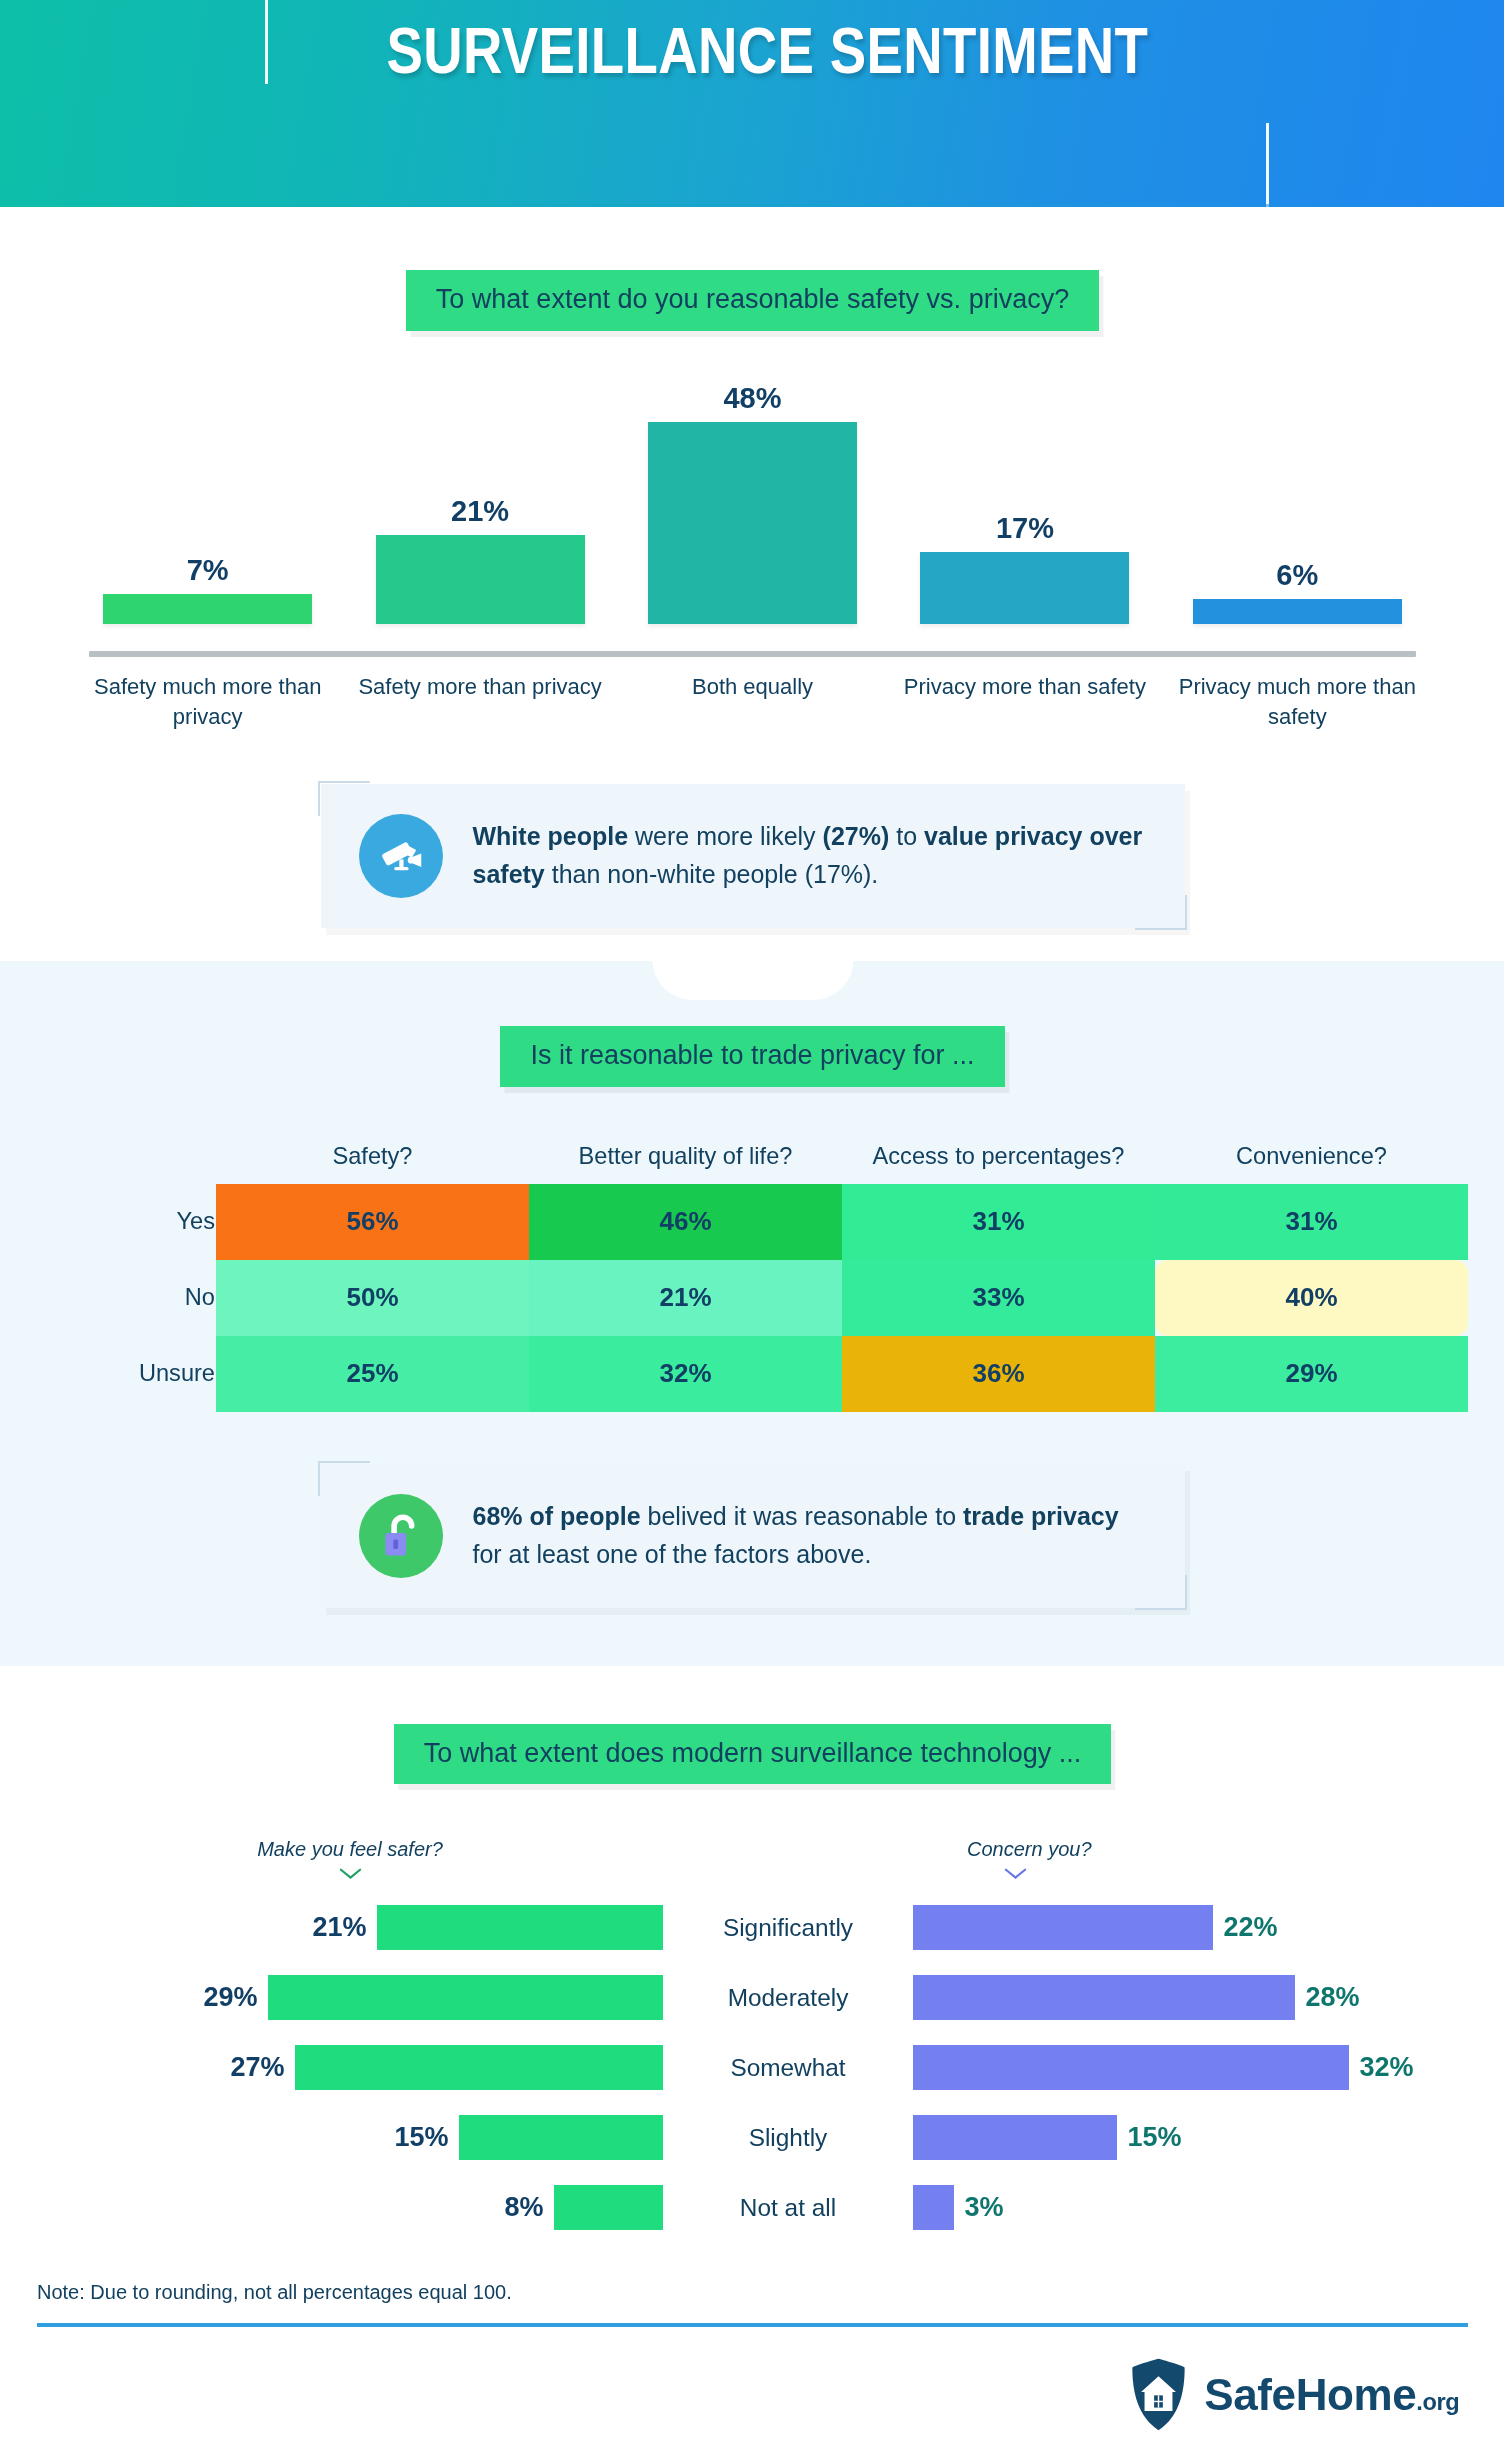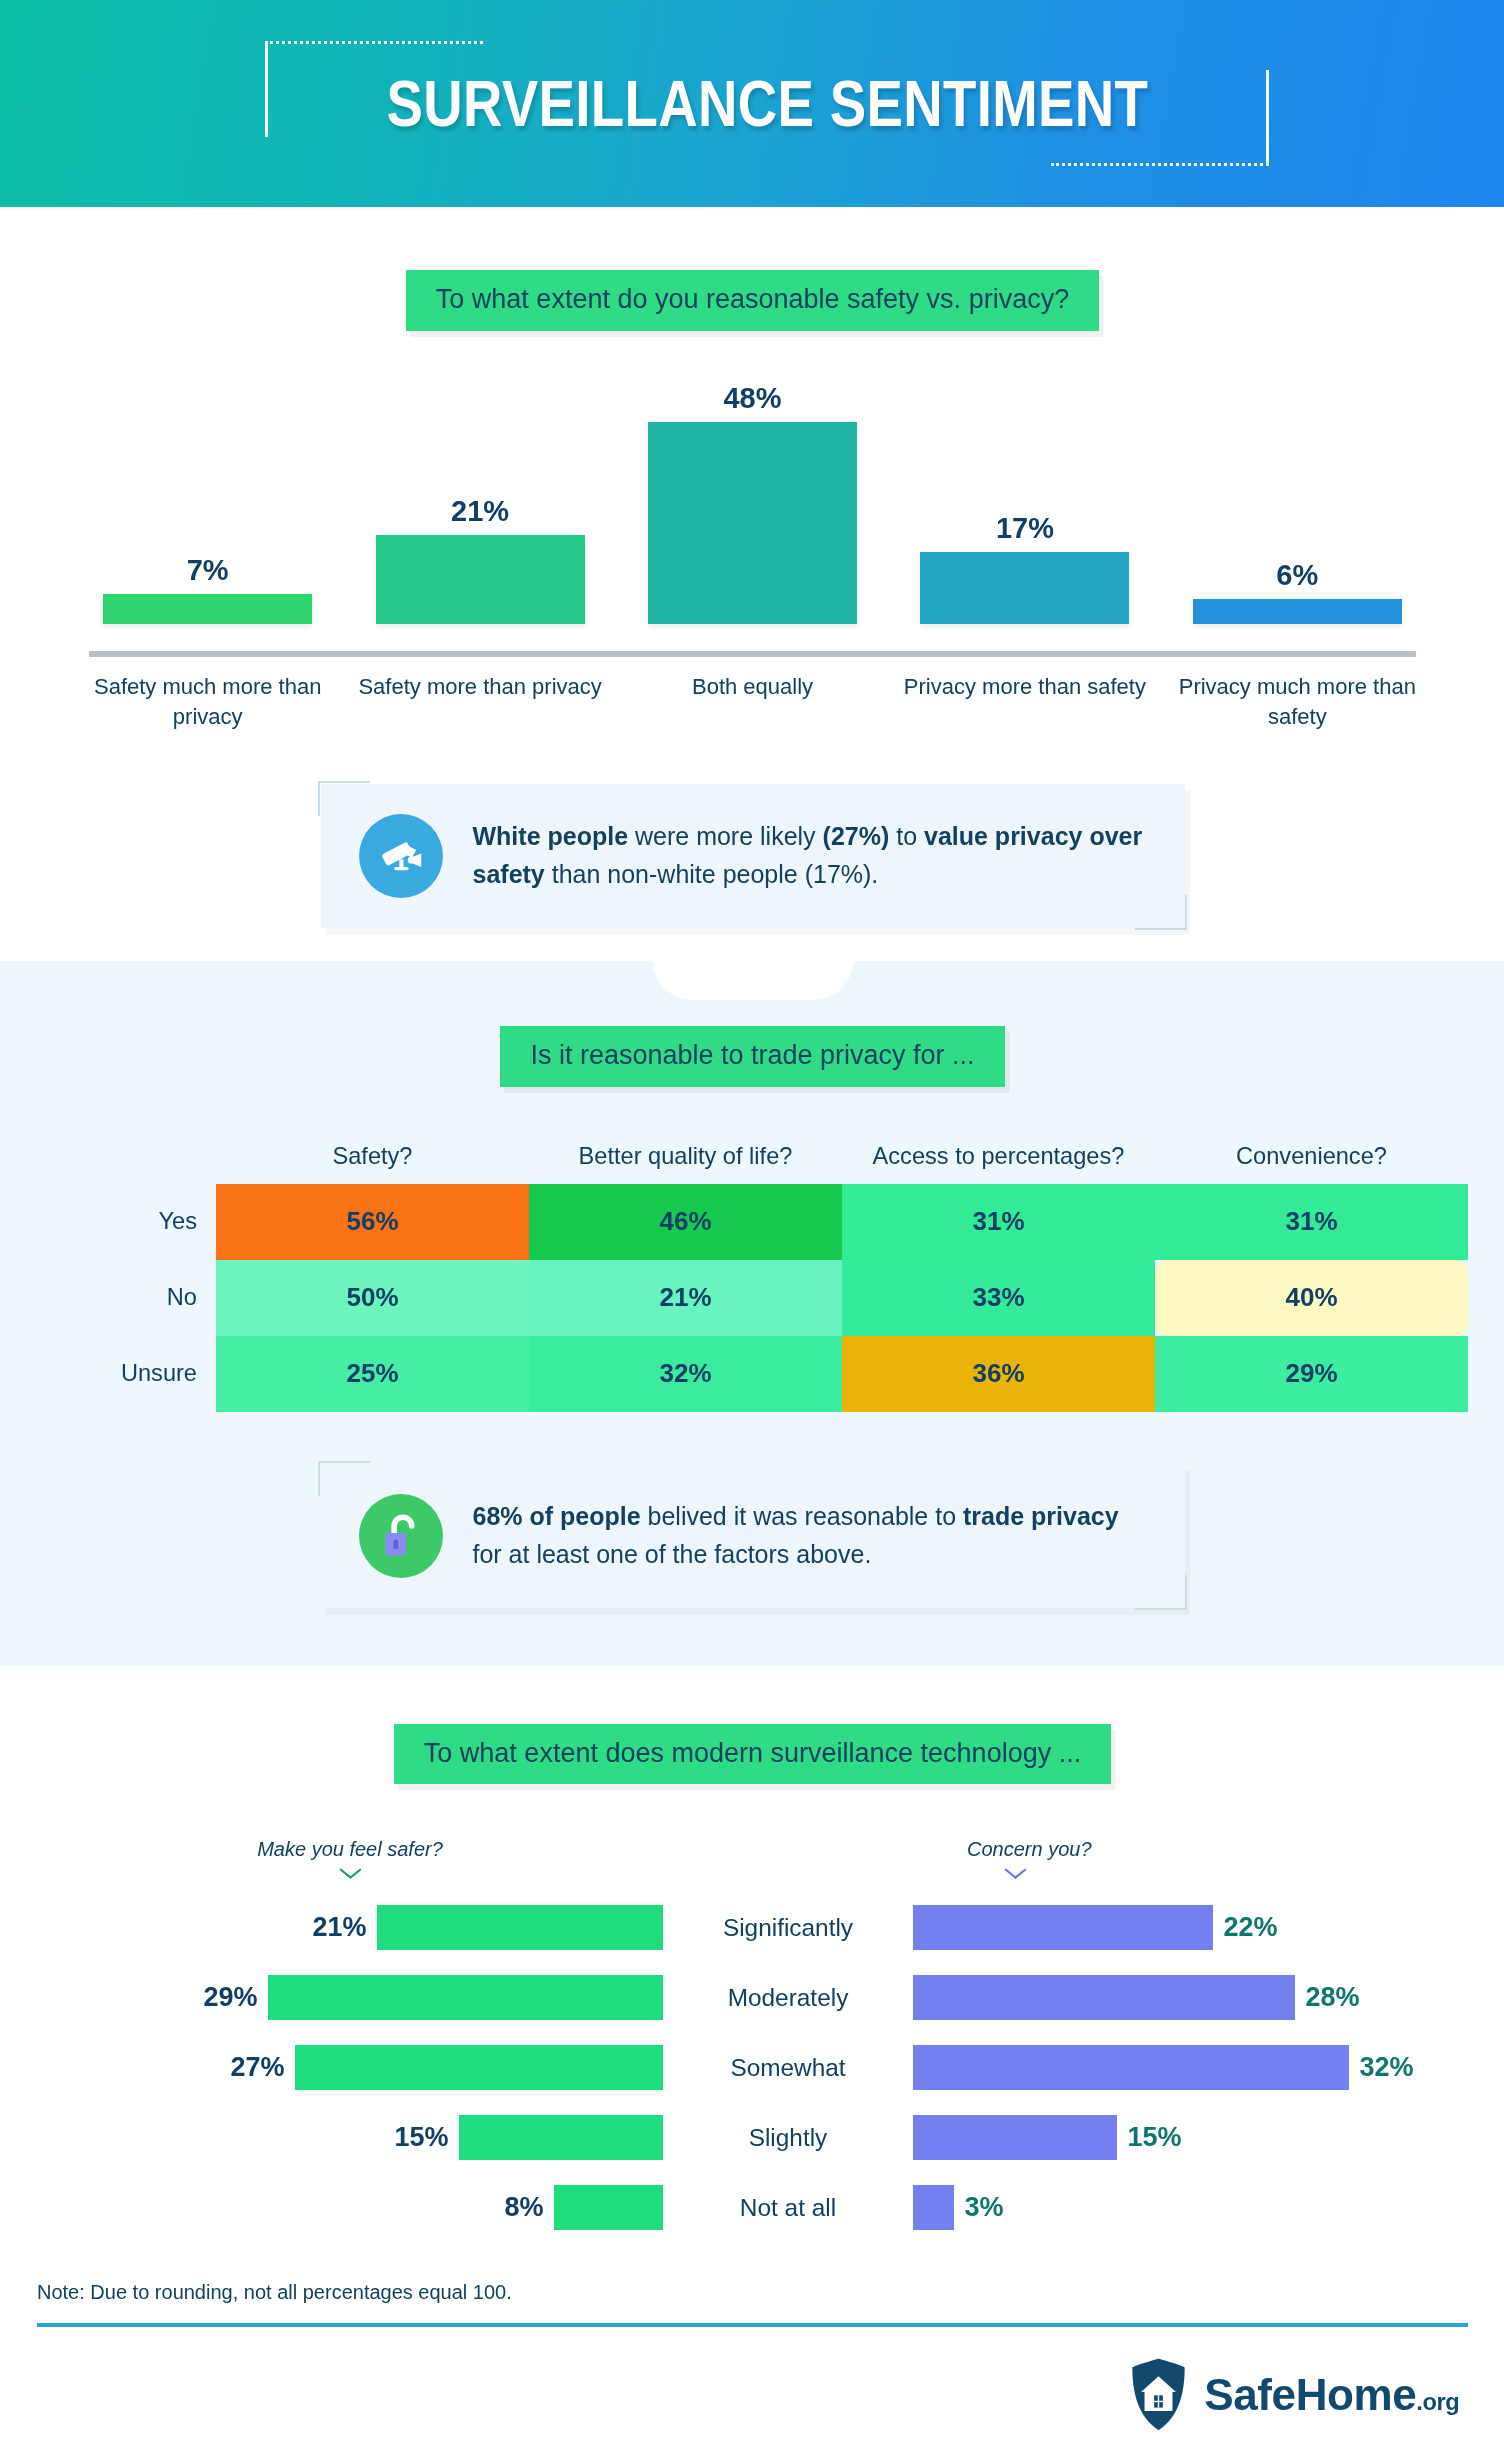--- a/index.html
+++ b/index.html
@@ -9,21 +9,21 @@
     background:#ffffff;
     color:#12405f;
     -webkit-font-smoothing:antialiased;
   }
   .page { width:1505px; height:2438px; position:relative; overflow:hidden; background:#fff; }
 
   
   .header {
     position:relative; height:207px; width:100%;
     background:linear-gradient(100deg,#0dbfa8 0%,#10b6b6 22%,#1aa5cf 48%,#1f8fe4 72%,#1f86ef 100%);
-    display:flex; align-items:center; justify-content:center;padding-left:29px;
+    display:flex; justify-content:center;padding-left:29px;
   }
   .title-wrap { position:relative; padding:17.5px 45px; }
   .title {
     font-size:65px; line-height:1; font-weight:bold; color:#ffffff;
     letter-spacing:0.4px; transform:scaleX(0.84); transform-origin:center;
     text-shadow:2.6px 3.5px 5.2px rgba(0,0,0,0.18);
     white-space:nowrap;
   }
   .br-tl, .br-br { position:absolute; width:218px; height:96px; }
   .br-tl { left:-3.5px; top:-12.2px; border-left:3.5px solid rgba(255,255,255,.95); border-top:3.5px dotted rgba(255,255,255,.95); }
@@ -72,21 +72,21 @@
   .notch { position:absolute; top:-0.9px; left:50%; transform:translateX(-50%);
            width:201px; height:40px; background:#fff; border-radius:0 0 113px 113px; }
   .heat-wrap { width:1431px; margin:56px auto 0; }
   .heat-head { display:flex; margin-bottom:14px; }
   .heat-head .rowlab { flex:0 0 179px; }
   .heat-head .hcell { flex:1; text-align:center; font-size:23.6px; color:#12405f; }
   .heat-body { display:flex; flex-direction:column; }
   .heat-row { display:flex; align-items:stretch; }
   .heat-row .rowlab {
     flex:0 0 179px; display:flex; align-items:center; justify-content:flex-end;
-    padding-right:19px; font-size:23.6px; color:#12405f;
+    padding-right:1px; font-size:23.6px; color:#12405f;
   }
   .heat-cell {
     flex:1; height:76px; display:flex; align-items:center; justify-content:center;
     font-size:26px; font-weight:bold; color:#123f66;
   }
 
   
   .sec3 { position:relative; background:#fff; padding:58px 0 0; }
   .tor-heads { display:flex; width:1431px; margin:54px auto 0; }
   .tor-heads .h-left { width:626px; text-align:center; }

